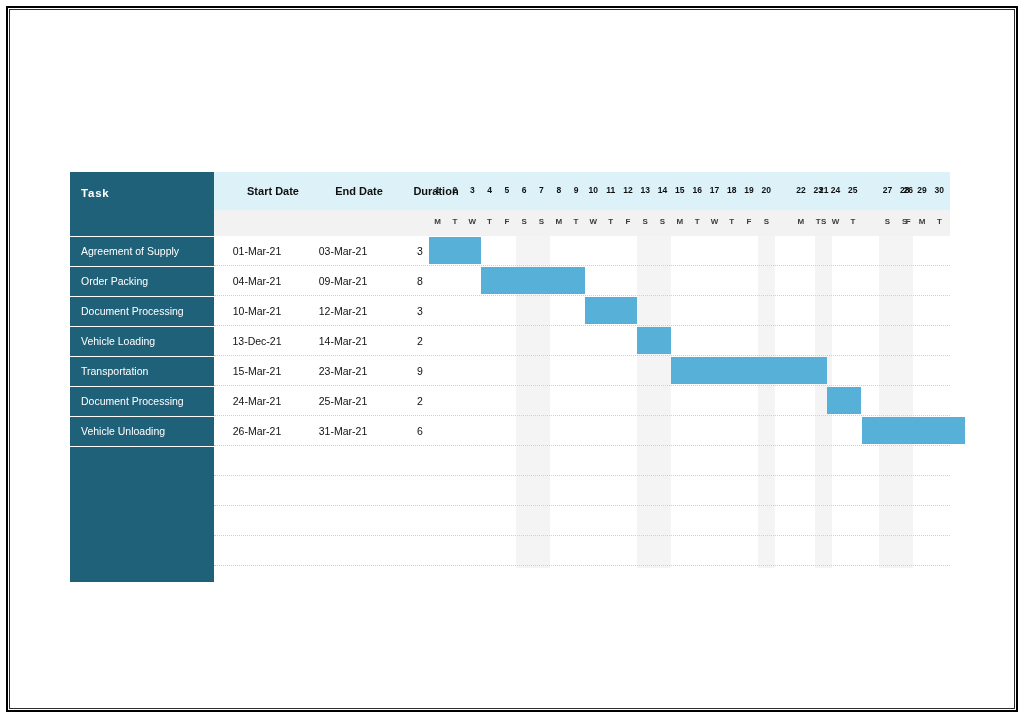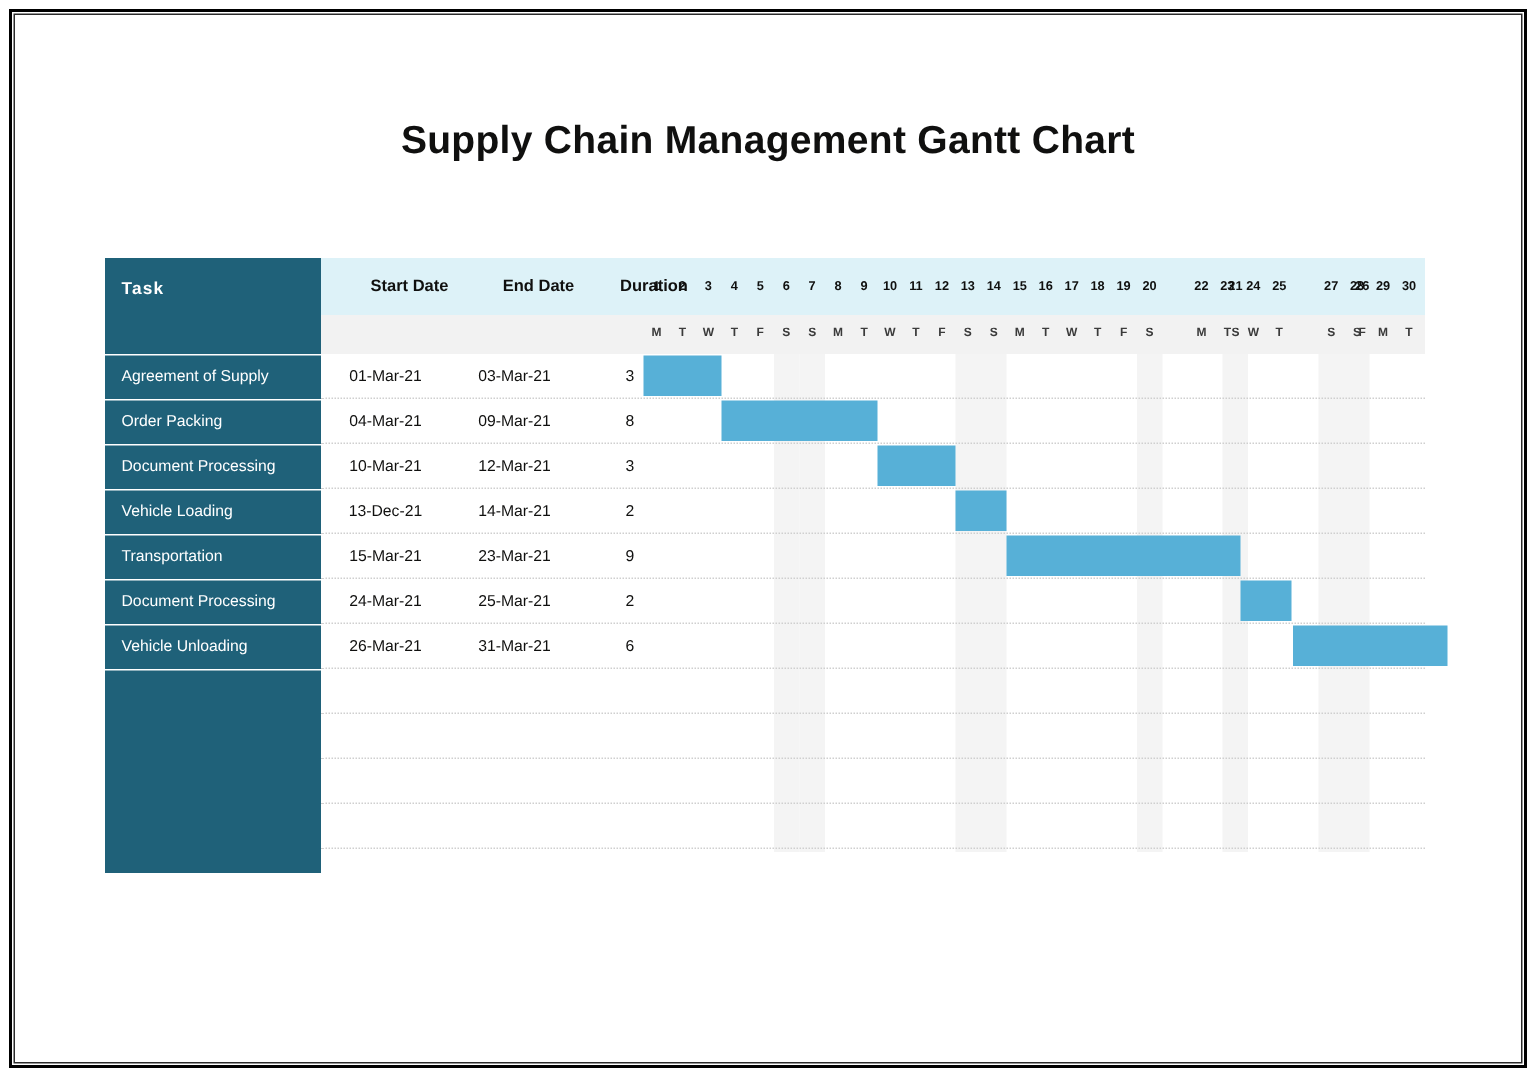--- a/index.html
+++ b/index.html
@@ -233,21 +233,20 @@
   }
 </style>
 </head>
 <body>
 
 <div id="page">
 
   <div class="frame-outer"></div>
   <div class="frame-inner"></div>
 
-  <div class="chart-title">Supply Chain Management Gantt Chart</div>
 
   <div id="gantt">
 
     <div class="task-panel">
       <div class="task-head">
         <span class="task-head-label">Task</span>
       </div>
       <div id="task-cells">
           <div class="task-cell" style="top: 64px;">
             <span class="task-cell-label">Agreement of Supply</span>

